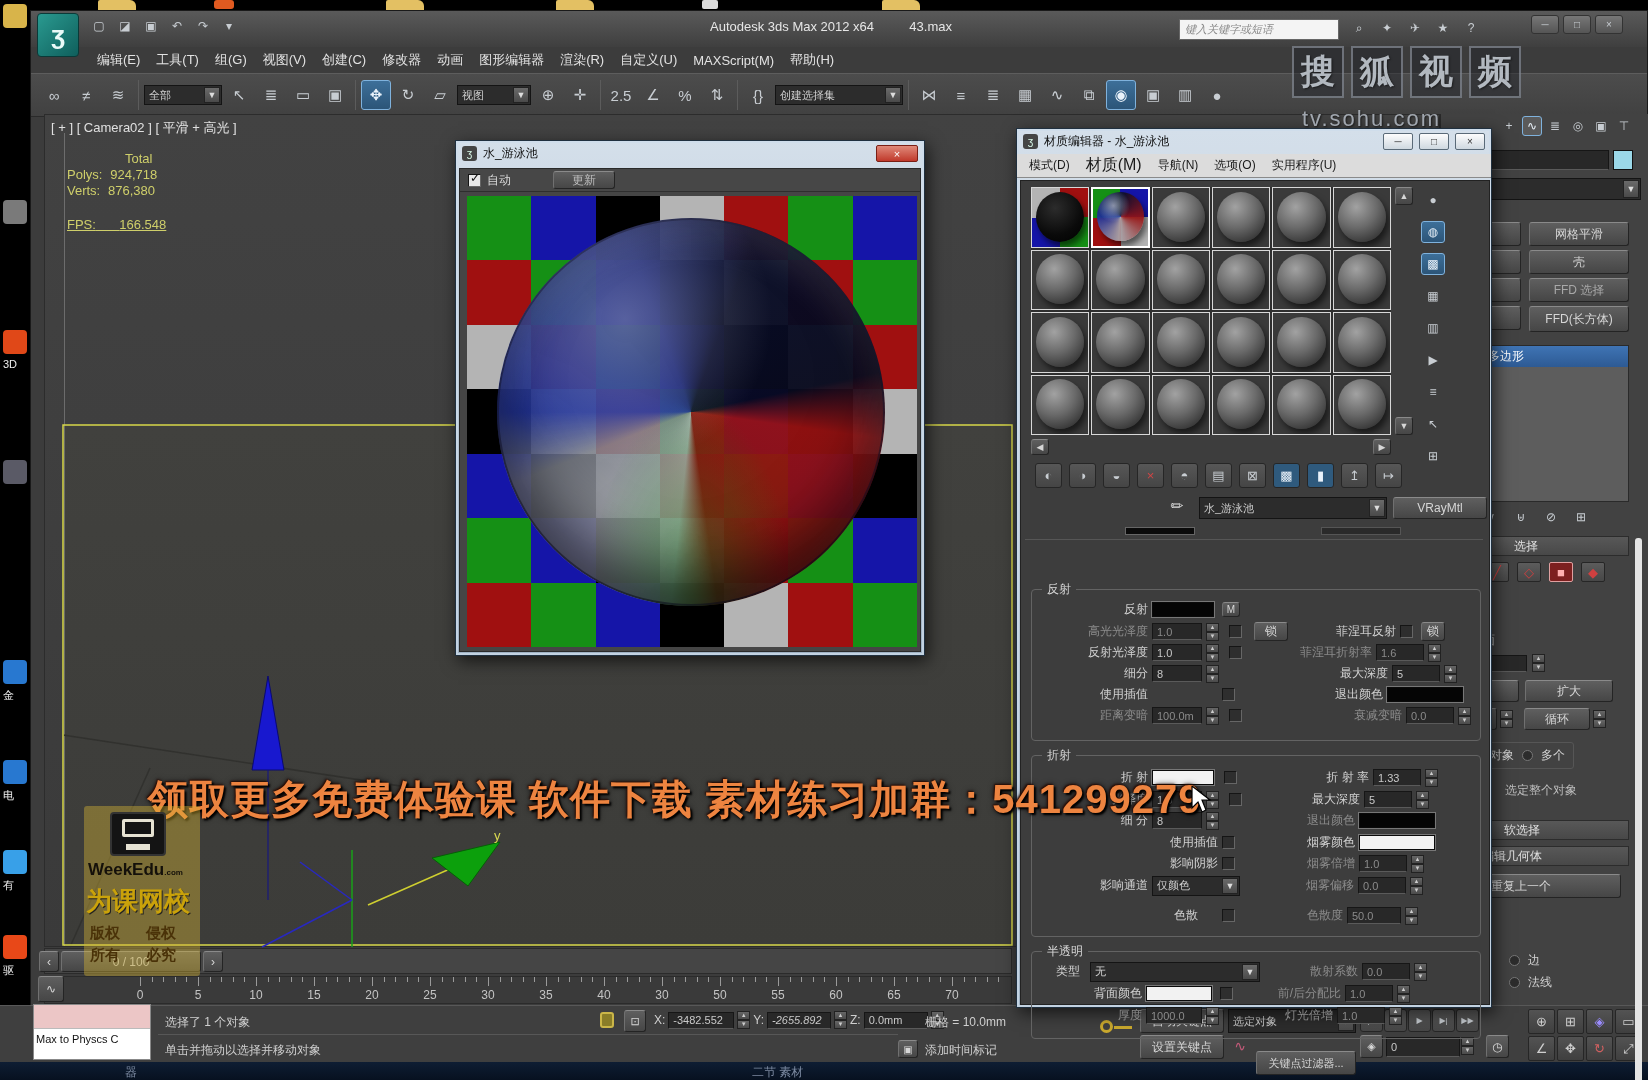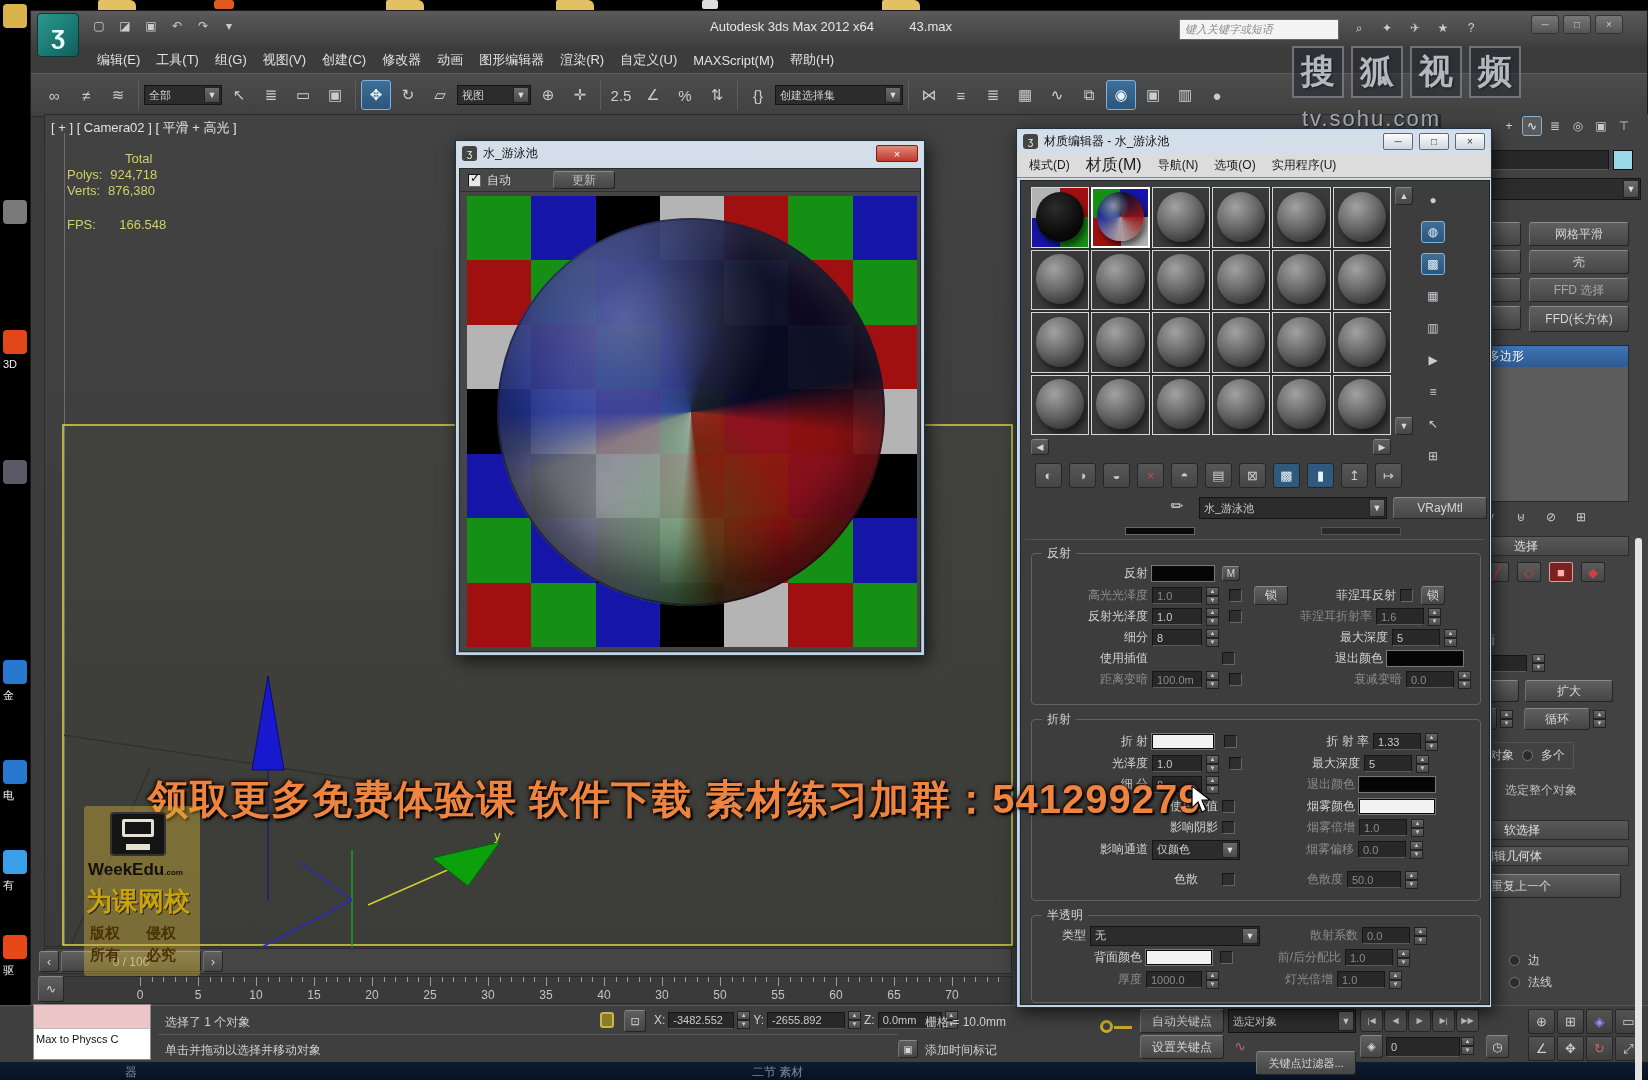--- a/index.html
+++ b/index.html
@@ -11,21 +11,21 @@
   .field{background:#282828;border:1px solid #161616;border-bottom-color:#5a5a5a;color:#c9c9c9;font-size:11px;padding:0 4px;display:flex;align-items:center;height:17px;}
   .field.dim,.plab.dim{color:#8b8b8b;}
   .dd{background:#2c2c2c;border:1px solid #141414;color:#cfcfcf;font-size:11px;display:flex;align-items:center;height:20px;padding:0 4px;position:relative;}
   .dd .arr{position:absolute;right:1px;top:1px;bottom:1px;width:16px;background:linear-gradient(#6a6a6a,#4a4a4a);border:1px solid #222;color:#ddd;display:flex;align-items:center;justify-content:center;font-size:9px;}
   .spin{width:13px;height:18px;display:flex;flex-direction:column;}
   .spin i{flex:1;background:linear-gradient(#666,#4a4a4a);border:1px solid #222;color:#ccc;font-style:normal;font-size:6px;line-height:7px;text-align:center;}
   .chk{width:13px;height:13px;background:#2e2e2e;border:1px solid #151515;border-bottom-color:#666;border-right-color:#666;}
   .swatch{height:15px;border:1px solid #0a0a0a;outline:1px solid #777;}
   .plab{font-size:12px;color:#d2d2d2;text-align:right;white-space:nowrap;}
   .prow{position:absolute;display:flex;align-items:center;gap:4px;height:19px;}
-  .pgroup{position:absolute;border:1px solid #636363;border-radius:4px;}
+  .pgroup{position:absolute;border:1px solid #636363;border-radius:4px;margin-top:36px;}
   .gtitle{position:absolute;top:-9px;left:10px;background:#3d3d3d;padding:0 5px;font-size:12px;color:#d6d6d6;}
   .ticon{width:30px;height:30px;display:flex;align-items:center;justify-content:center;color:#c8cdd2;font-size:15px;border:1px solid transparent;border-radius:3px;flex:none;}
   .ticon.active{background:linear-gradient(#3d6f99,#2c5578);border-color:#7fb2dd;color:#eaf2fa;}
   .sep{width:1px;height:30px;background:#2a2a2a;border-right:1px solid #5c5c5c;margin:0 3px;flex:none;}
   .mitem{color:#e2e2e2;font-size:13px;padding:3px 8px;cursor:default;}
   .w7{border:1px solid #20303f;box-shadow:0 0 0 2px rgba(205,220,235,.75) inset,3px 5px 16px rgba(0,0,0,.65);background:linear-gradient(#d4dfea,#9fb2c4);}
   .w7title{height:25px;display:flex;align-items:center;font-size:12px;color:#0d0d0d;padding:0 6px;gap:6px;}
   .wbtn{width:30px;height:17px;background:linear-gradient(#fdfdfd,#cfd8e0);border:1px solid #5a6a78;border-radius:2px;color:#333;font-size:10px;display:flex;align-items:center;justify-content:center;}
   .ruler-tick{position:absolute;top:0;width:1px;background:#9a9a9a;}
   .ruler-num{position:absolute;top:11px;font-size:12px;color:#c4c4c4;transform:translateX(-50%);}
@@ -274,21 +274,21 @@
 
   <div class="abs" style="left:44px;top:114px;width:1396px;height:833px;background:linear-gradient(#424242,#3a3a3a);border:1px solid #2c2c2c;overflow:hidden;">
     <div class="abs" style="left:19px;top:18px;width:1px;height:815px;background:#8a8a8a;opacity:.6;"></div>
     <div class="abs" style="left:6px;top:4px;font-size:13px;color:#e0e0e0;">
       <span>[ + ] [ Camera02 ] [ 平滑 + 高光 ]</span>
     </div>
     <div class="abs" style="left:22px;top:36px;">
       <div class="statxt" style="padding-left:58px;"><span>Total</span></div>
       <div class="statxt"><span>Polys:</span> <span>924,718</span></div>
       <div class="statxt"><span>Verts:</span> <span>876,380</span></div>
-      <div class="statxt" style="margin-top:18px;"><span>FPS:</span>   <span>166.548</span></div>
+      <div class="statxt" style="margin-top:18px;text-decoration:underline;"><span>FPS:</span>   <span>166.548</span></div>
     </div>
   </div>
 
   <svg class="abs" width="1648" height="1080" style="left:0;top:0;pointer-events:none;z-index:6;">
     <line x1="63" y1="735" x2="460" y2="795" stroke="#2e2e2e" stroke-width="1.5"></line>
     <line x1="150" y1="768" x2="70" y2="947" stroke="#2e2e2e" stroke-width="1.5"></line>
     <rect x="63" y="425" width="949" height="520" fill="rgba(215,215,74,0.02)" stroke="#d7d74a" stroke-width="1.5"></rect>
     <polygon points="268,676 252,770 284,770" fill="#1818cf" stroke="#0a0a70" stroke-width="1"></polygon>
     <line x1="268" y1="770" x2="268" y2="900" stroke="#11118a" stroke-width="1"></line>
     <line x1="352" y1="850" x2="352" y2="947" stroke="#18a018" stroke-width="1.5"></line>
@@ -645,21 +645,21 @@
     <div class="abs" style="left:654px;top:5px;display:flex;align-items:center;gap:3px;">
       <span class="stbar-lab"><span>X:</span></span>
       <span class="field" style="width:66px;">
           <span>-3482.552</span>
         </span>
       <span class="spin">
           <i>▲</i>
           <i>▼</i>
         </span>
       <span class="stbar-lab"><span>Y:</span></span>
-      <span class="field" style="width:78px;">
+      <span class="field" style="width:64px;font-style:italic;">
           <span>-2655.892</span>
         </span>
       <span class="spin">
           <i>▲</i>
           <i>▼</i>
         </span>
       <span class="stbar-lab"><span>Z:</span></span>
       <span class="field" style="width:64px;">
           <span>0.0mm</span>
         </span>
@@ -1110,21 +1110,21 @@
           <span class="spin">
               <i>▲</i>
               <i>▼</i>
             </span>
         </div>
       </div>
 
       <div class="pgroup" style="left:10px;top:734px;width:450px;height:88px;">
         <span class="gtitle"><span>半透明</span></span>
         <div class="prow" style="left:18px;top:10px;">
-          <span class="plab" style="width:36px;"><span>类型</span></span>
+          <span class="plab" style="width:36px;text-align:center;"><span>类型</span></span>
           <span class="dd" style="width:170px;">
               <span>无</span>
               <span class="arr">▼</span>
             </span>
           <span class="plab dim" style="width:84px;margin-left:10px;"><span>散射系数</span></span>
           <span class="field dim" style="width:48px;">
               <span>0.0</span>
             </span>
           <span class="spin">
               <i>▲</i>

